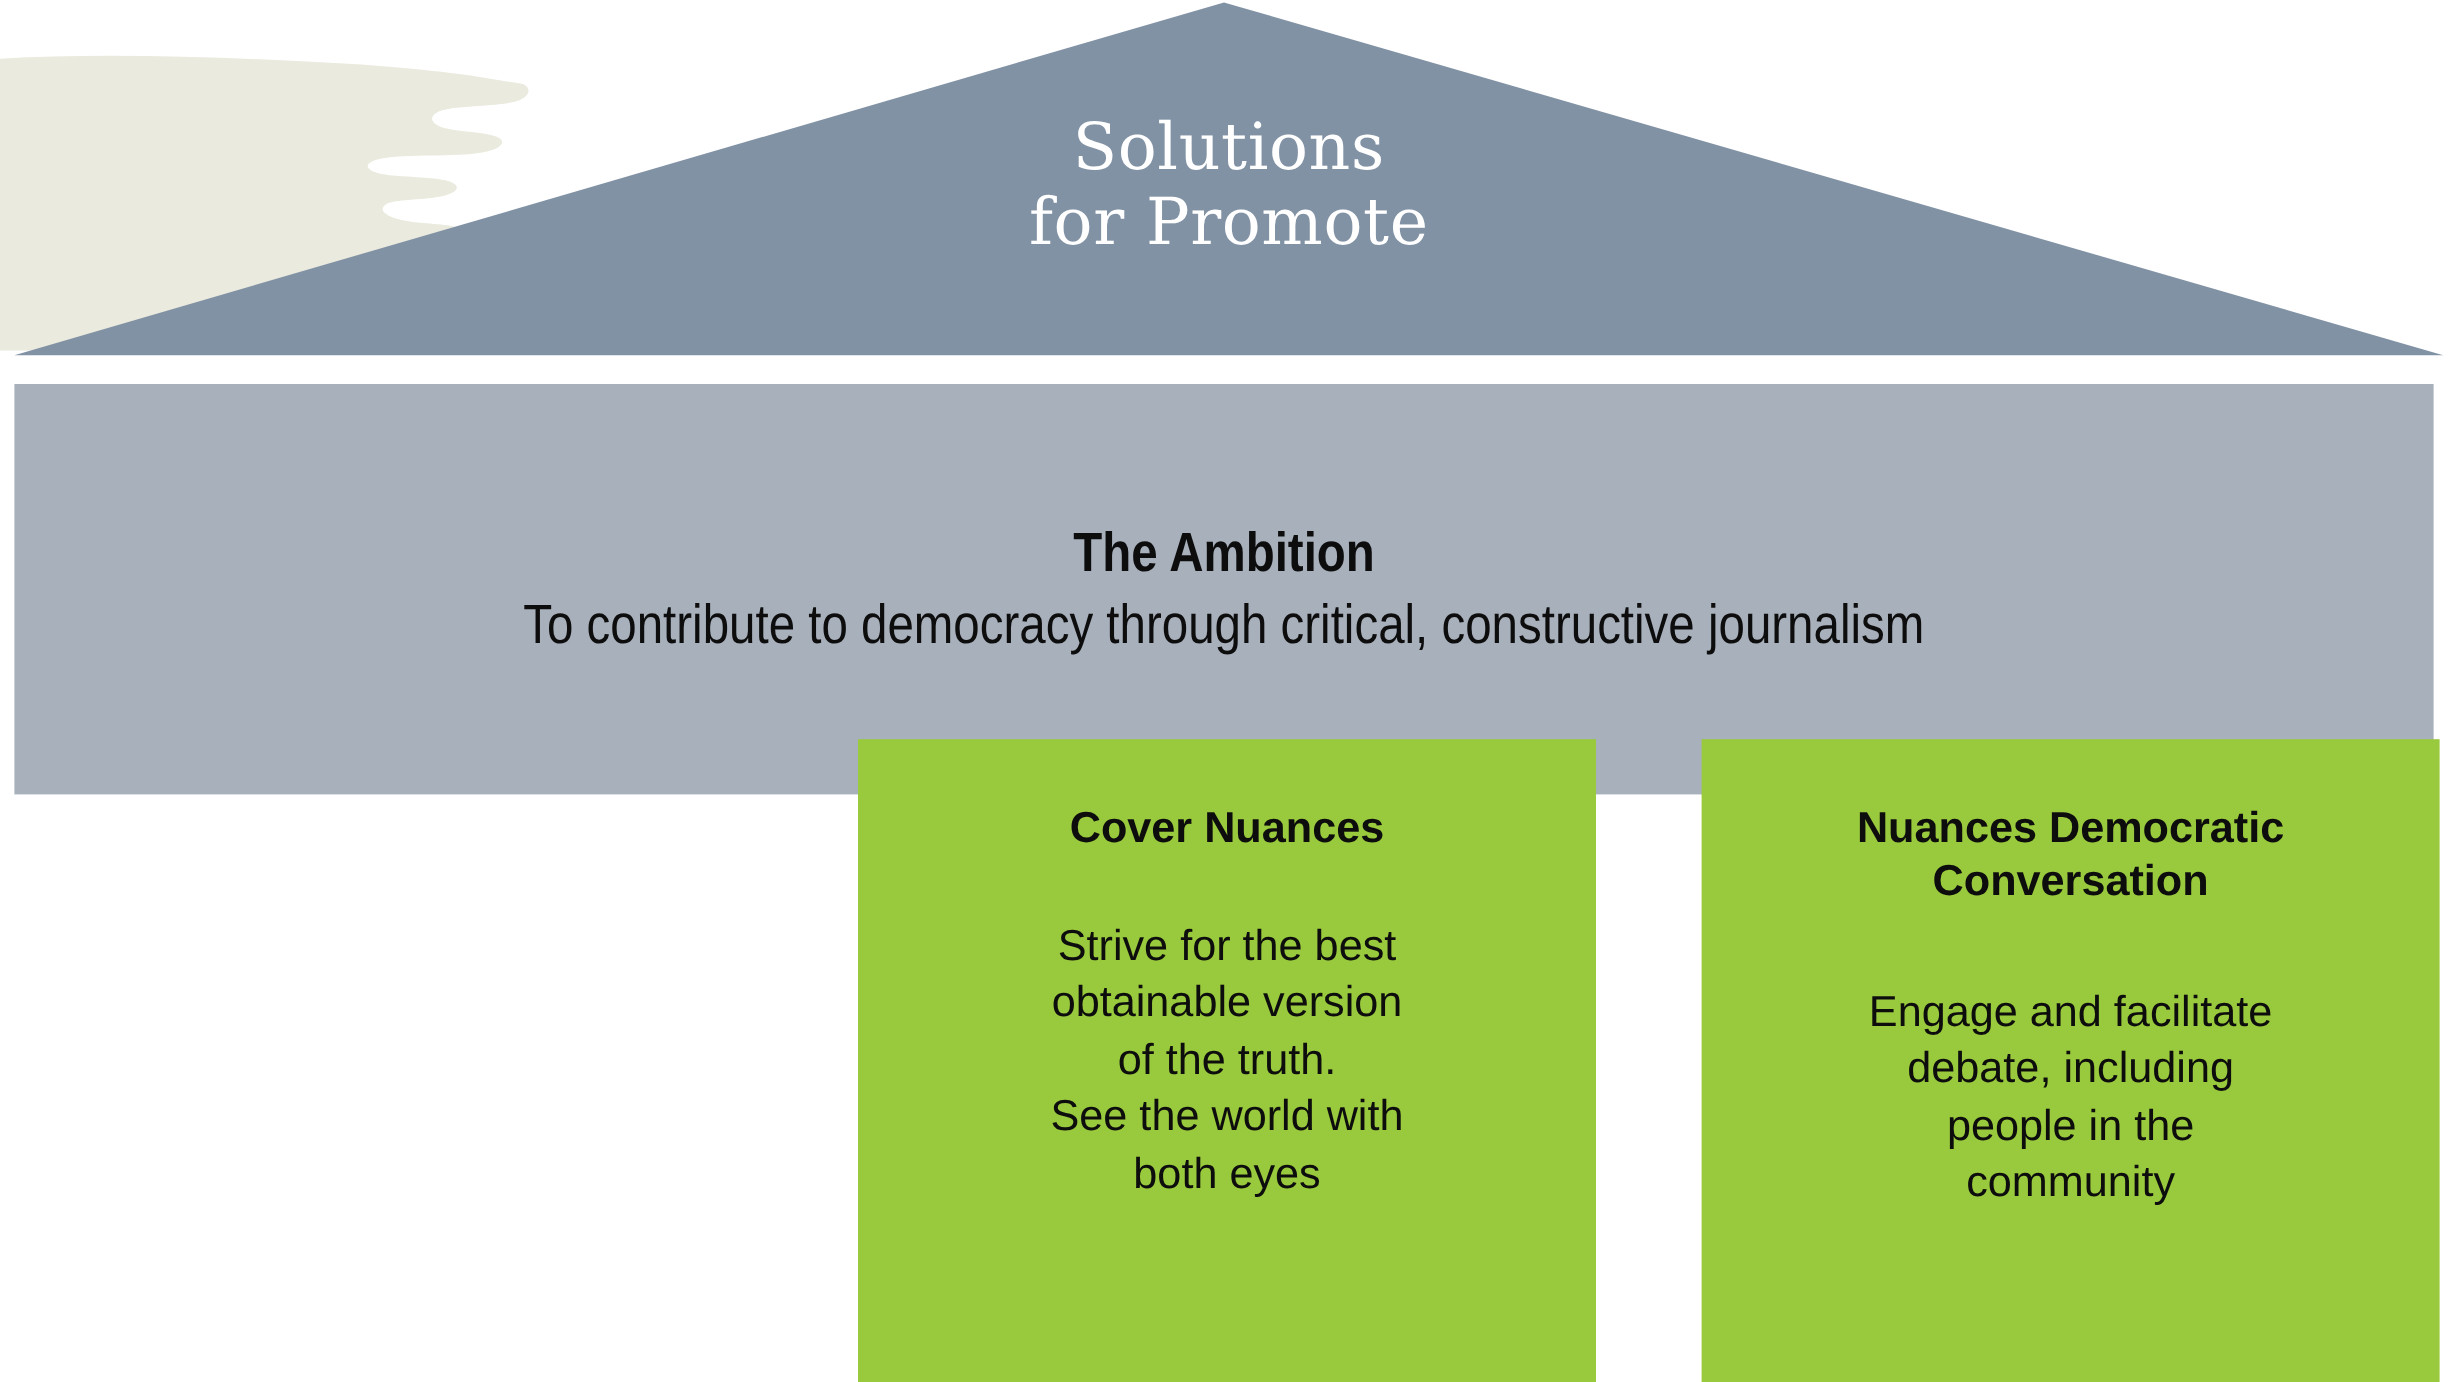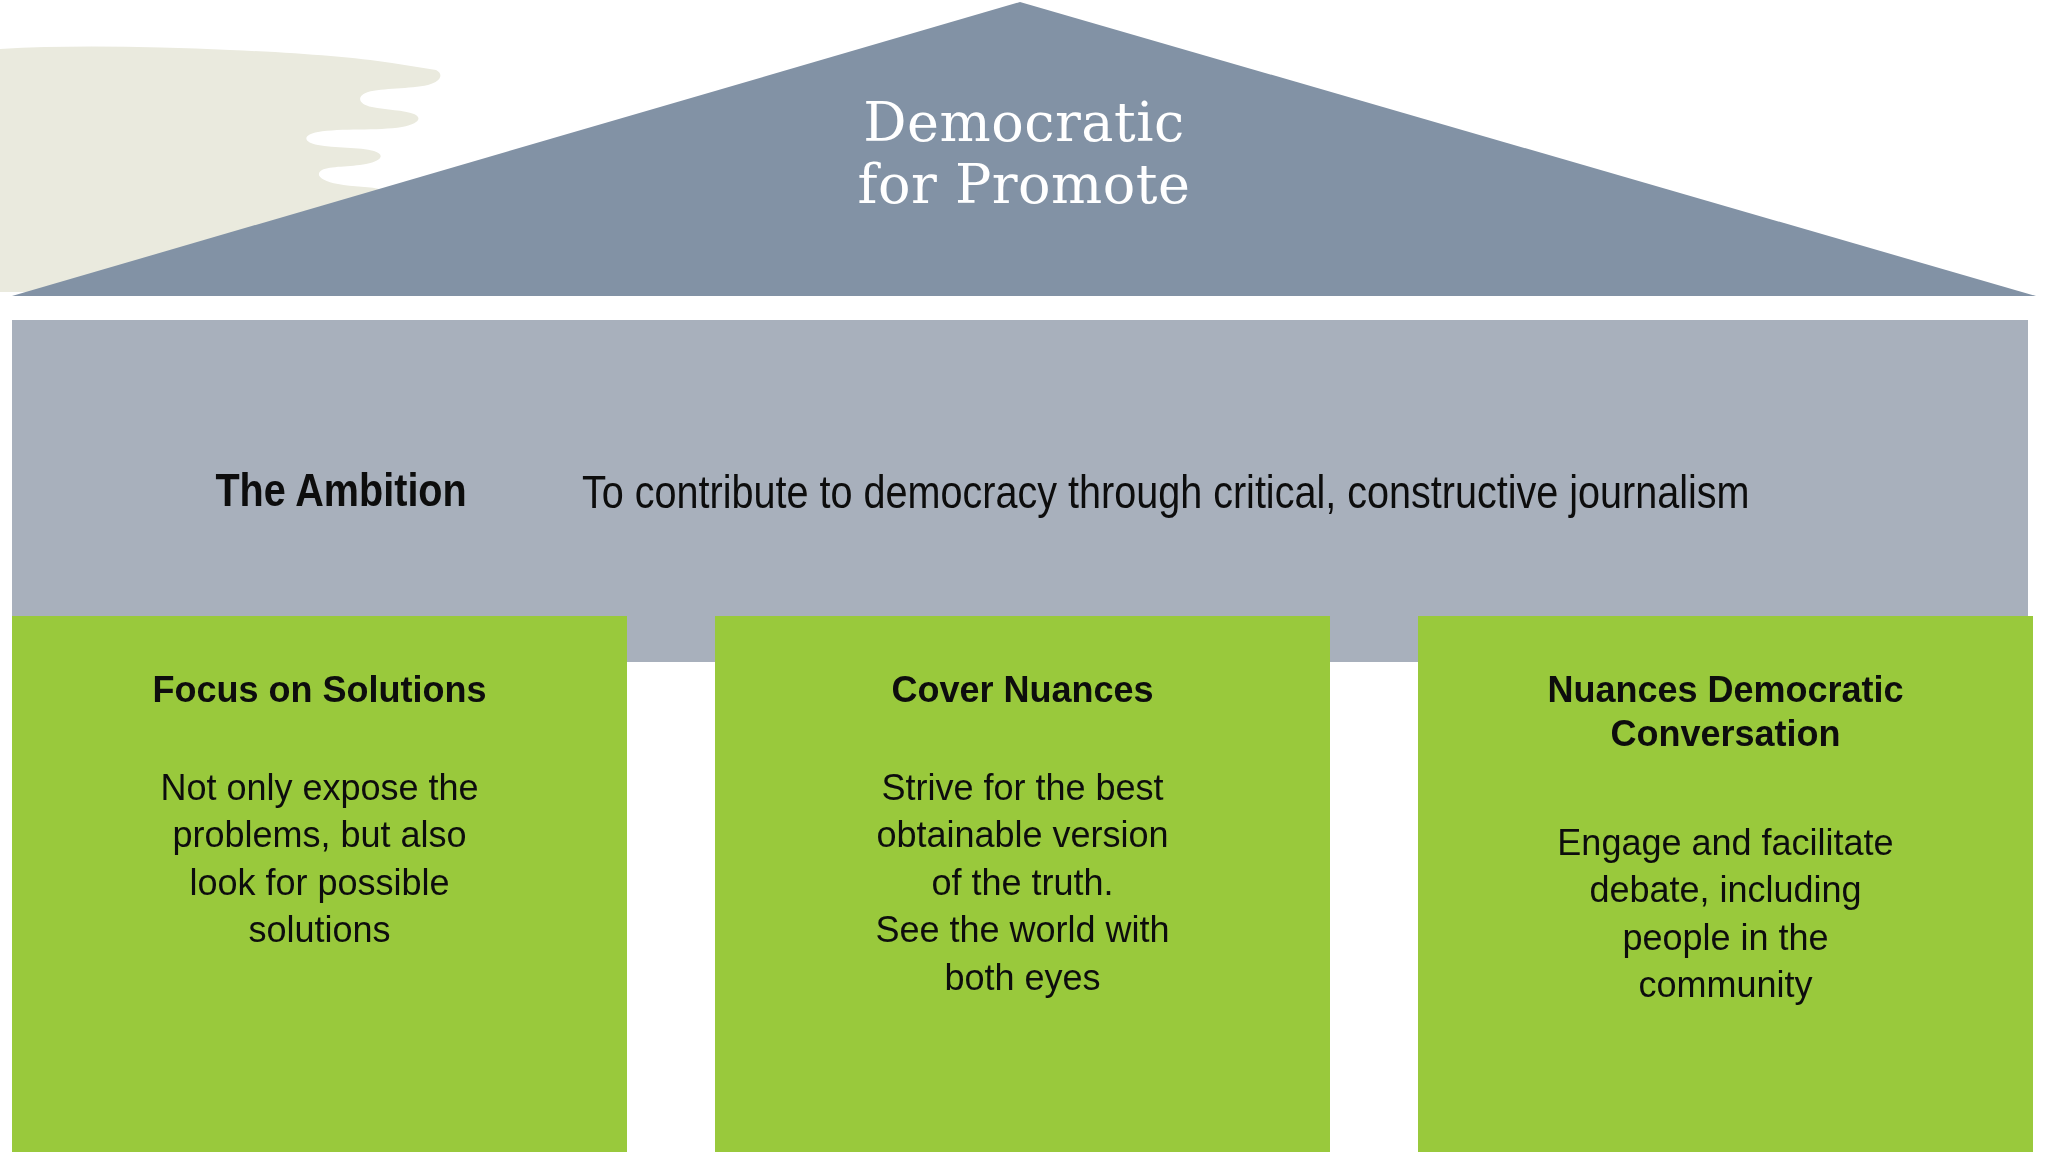--- a/index.html
+++ b/index.html
@@ -55,21 +55,21 @@
 
   
   #ambition-band {
     position: absolute;
     left: 12px;
     top: 320px;
     width: 2016px;
     height: 342px;
     background: #a8b0bc;
     display: flex;
-    flex-direction: row;
+    flex-direction: column;
     align-items: center;
     justify-content: center;
     text-align: center;
     box-sizing: border-box;
   }
   #ambition-title {
     font-family: "Liberation Sans Narrow", "Liberation Sans", sans-serif;
     font-size: 46px;
     font-weight: bold;
     color: #0d0d0d;
@@ -160,40 +160,33 @@
                L 520,258
                L 60,292
                L -40,292
                Z"></path>
 
       <polygon fill="#8292a5" points="1020,2 2036,296 12,296"></polygon>
     </svg>
 
     <div id="roof-title">
       <div id="roof-title-inner">
-        <div>Democratic</div>
+        <div>Solutions</div>
         <div>for Promote</div>
       </div>
     </div>
   </div>
 
   <div id="ambition-band">
     <div id="ambition-title">The Ambition</div>
     <div id="ambition-subtitle">To contribute to democracy through critical, constructive journalism</div>
   </div>
 
   <div id="pillars">
 
-    <div class="pillar" id="pillar-0">
-      <div class="pillar-heading">Focus on Solutions</div>
-      <div class="pillar-body">Not only expose the
-problems, but also
-look for possible
-solutions</div>
-    </div>
 
     <div class="pillar" id="pillar-1">
       <div class="pillar-heading">Cover Nuances</div>
       <div class="pillar-body">Strive for the best
 obtainable version
 of the truth.
 See the world with
 both eyes</div>
     </div>
 

